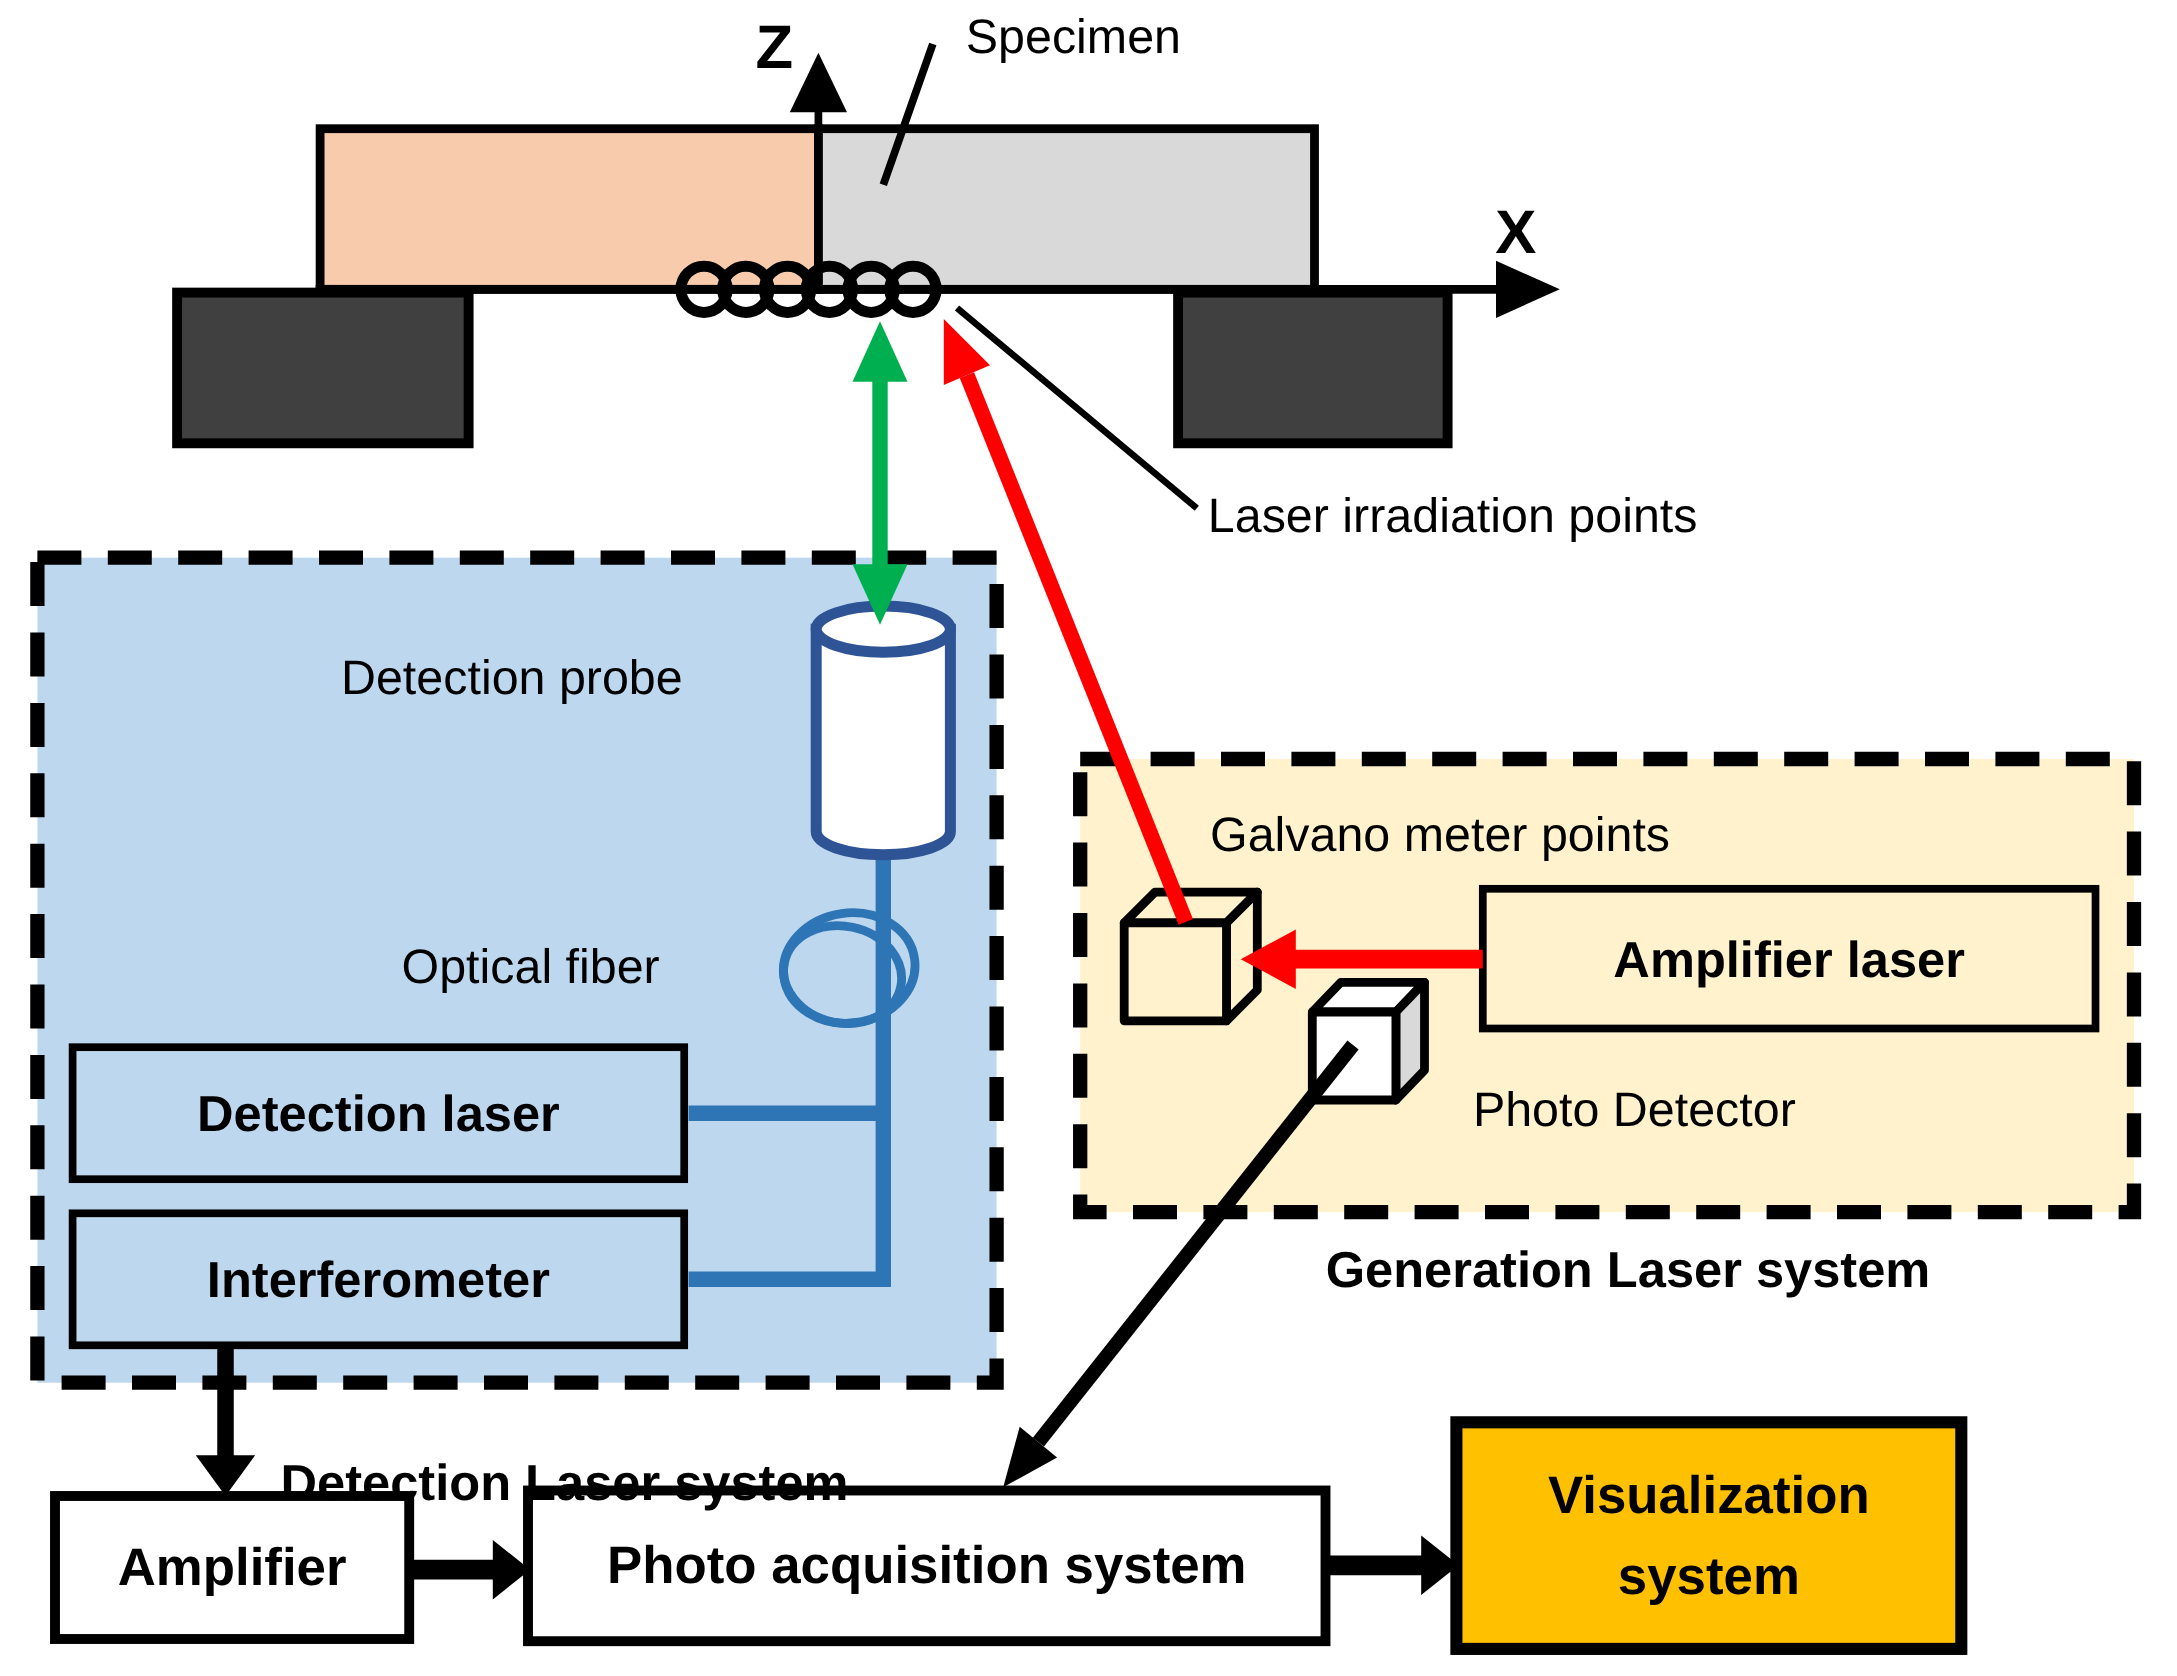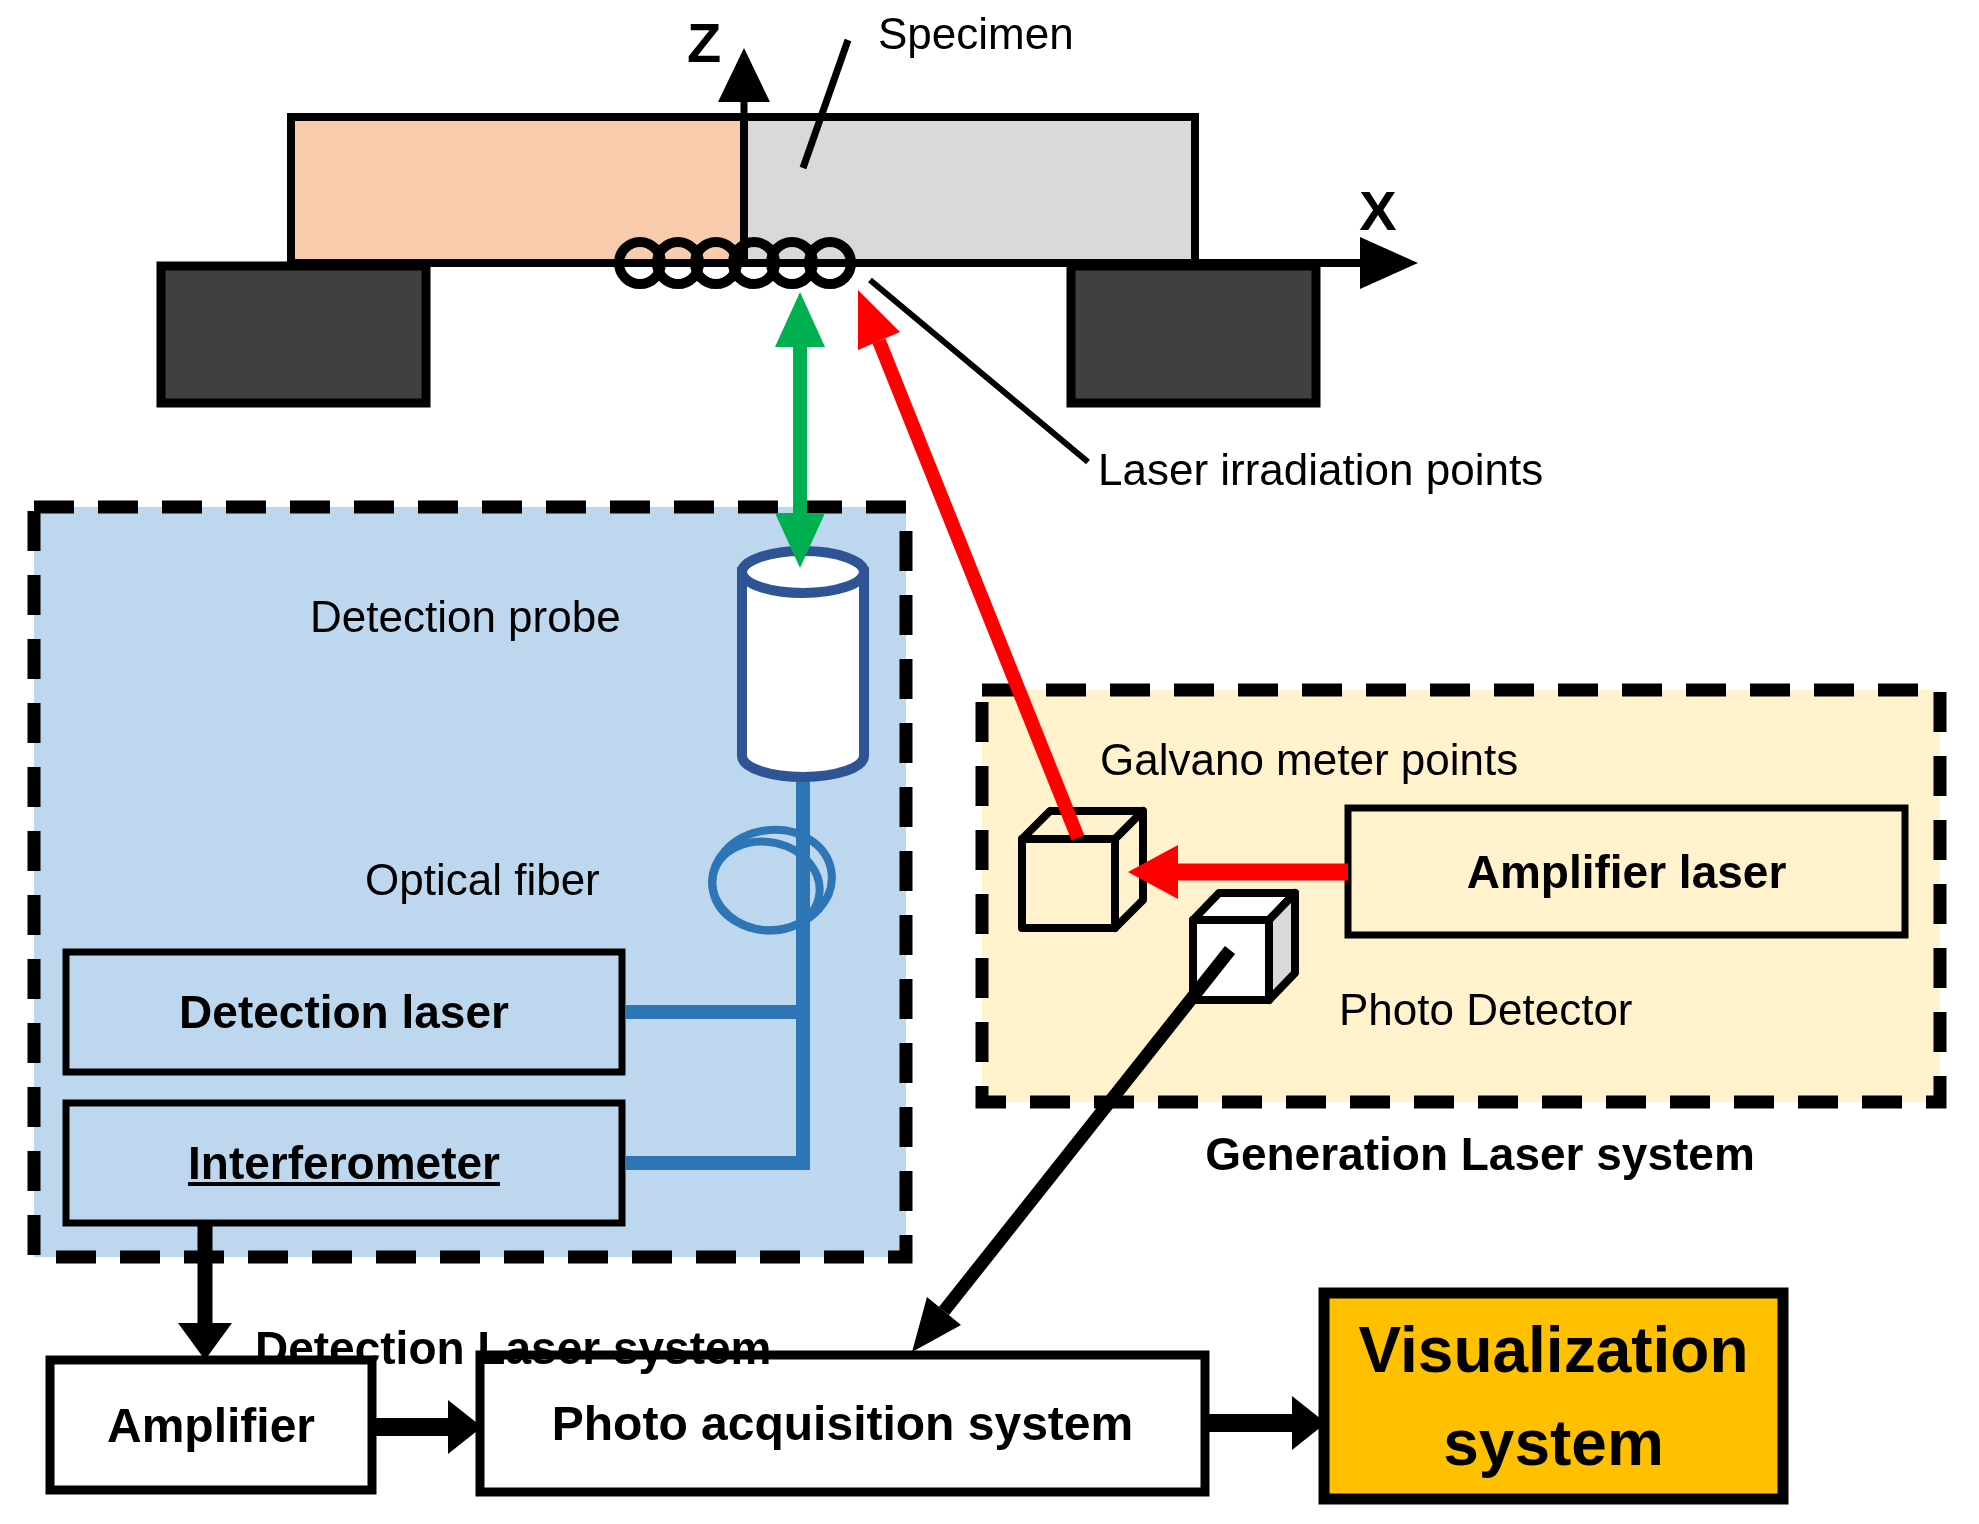--- a/index.html
+++ b/index.html
@@ -123,28 +123,28 @@
   <div class="lbl axis" style="left:672px;top:12px;width:64px;text-align:center;">Z</div>
   <div class="lbl axis" style="left:1346px;top:180px;width:64px;text-align:center;">X</div>
 
   <div class="lbl" style="left:878px;top:10px;">Specimen</div>
   <div class="lbl" style="left:1098px;top:446px;">Laser irradiation points</div>
 
   <div class="lbl" style="left:310px;top:593px;">Detection probe</div>
   <div class="lbl" style="left:365px;top:856px;">Optical fiber</div>
 
   <div class="boxlbl" style="left:66px;top:952px;width:556px;height:120px;font-size:46px;">Detection laser</div>
-  <div class="boxlbl" style="left:66px;top:1103px;width:556px;height:120px;font-size:46px;text-decoration:underline;">Interferometer</div>
+  <div class="boxlbl" style="left:66px;top:1103px;width:556px;height:120px;font-size:46px;">Interferometer</div>
   <div class="lbl bold" style="left:255px;top:1288px;font-size:46px;margin-top:35px;">Detection Laser system</div>
 
   <div class="lbl" style="left:1100px;top:736px;">Galvano meter points</div>
   <div class="boxlbl" style="left:1348px;top:808px;width:557px;height:127px;font-size:46px;">Amplifier laser</div>
   <div class="lbl" style="left:1300px;top:986px;margin-left:39px;">Photo Detector</div>
   <div class="boxlbl" style="left:50px;top:1360px;width:322px;height:130px;font-size:48px;">Amplifier</div>
 
   <div class="boxlbl" style="left:1160px;top:1126px;width:640px;height:56px;font-size:46px;">Generation Laser system</div>
   <div class="boxlbl" style="left:480px;top:1355px;width:725px;height:137px;font-size:48px;">Photo acquisition system</div>
-  <div class="boxlbl" style="left:1324px;top:1293px;width:459px;height:206px;font-size:64px;flex-direction:column;gap:19px;">
+  <div class="boxlbl" style="left:1324px;top:1293px;width:459px;height:206px;font-size:48px;flex-direction:column;gap:19px;">
     <span>Visualization</span>
     <span>system</span>
   </div>
 
 </div>
 
 </body></html>

